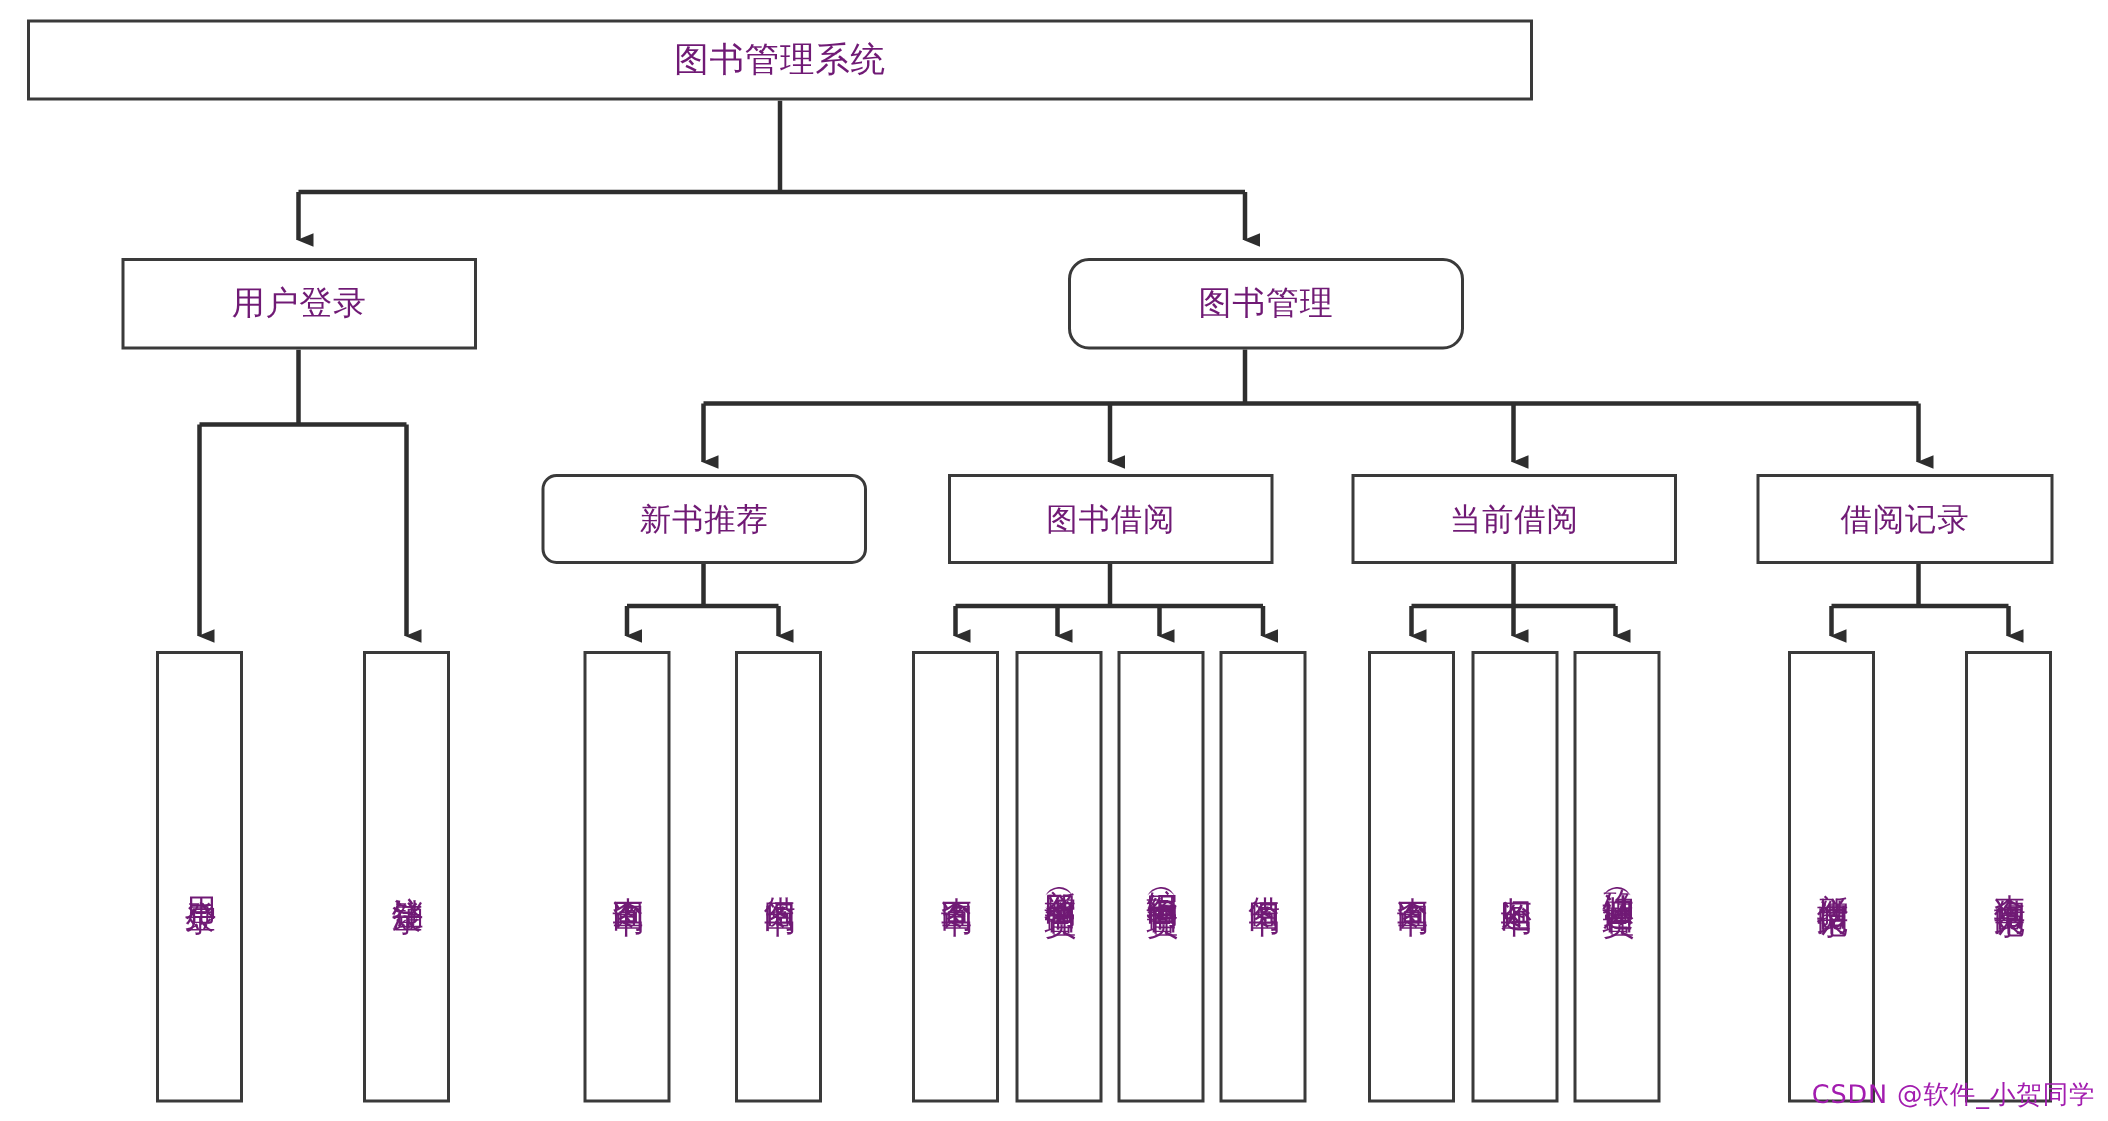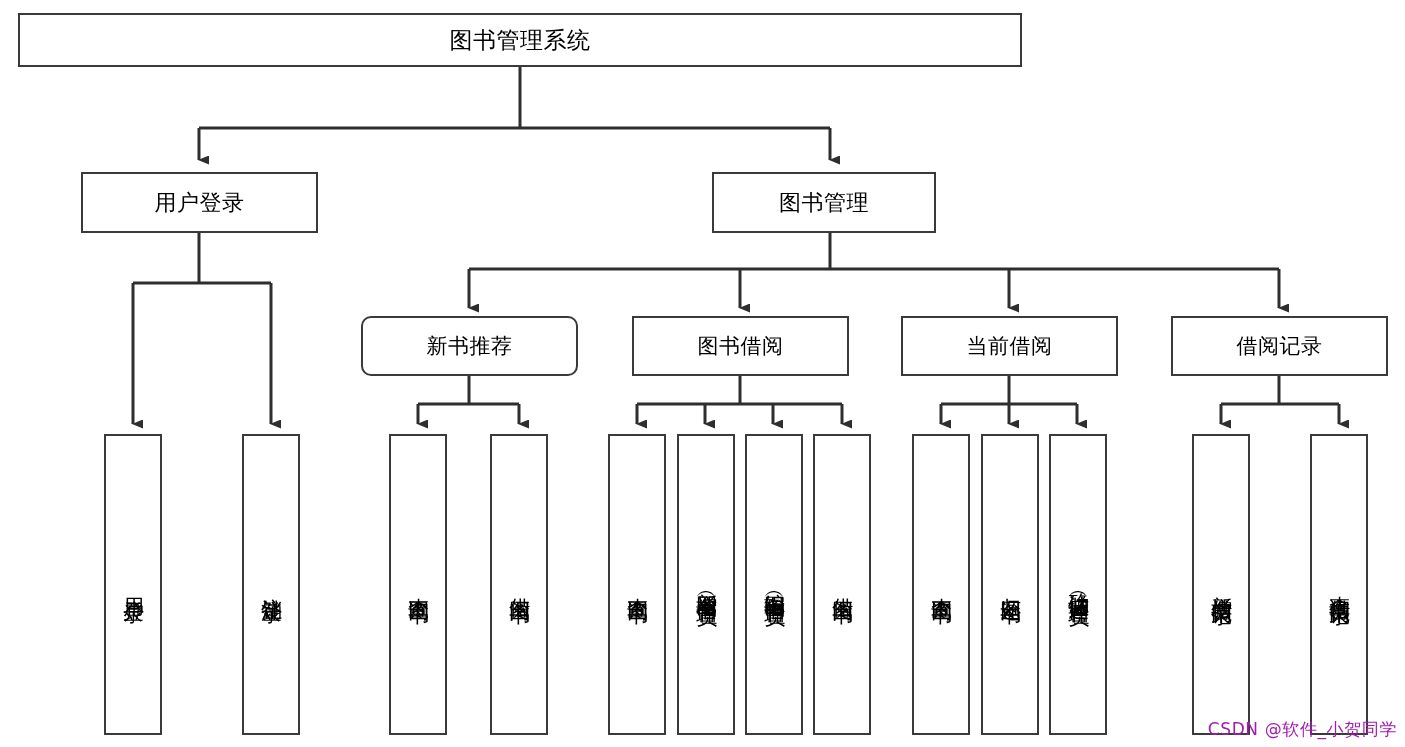--- a/index.html
+++ b/index.html
@@ -33,21 +33,21 @@
     background: #ffffff;
     border: 2.6px solid #3a3a3a;
     display: flex;
     align-items: center;
     justify-content: center;
     z-index: 2;
   }
   .node .label {
     font-size: 22px;
     line-height: 1.25;
-    color: #000000;
+    color: #701a75;
     letter-spacing: 0.5px;
     white-space: nowrap;
   }
   .node.vertical {
     align-items: center;
     justify-content: center;
   }
   .node.vertical .label {
     writing-mode: vertical-rl;
     text-orientation: upright;
@@ -127,34 +127,34 @@
     </g>
   </svg>
 
   <div class="node root" style="left:18px; top:13px; width:1004px; height:54px;">
     <span class="label">图书管理系统</span>
   </div>
 
   <div class="node level1" style="left:81px; top:172px; width:237px; height:61px;">
     <span class="label">用户登录</span>
   </div>
-  <div class="node level1" style="left:712px; top:172px; width:224px; height:61px;">
+  <div class="node level1" style="left:712px; top:172px; width:264px; height:61px;border-radius:14px;">
     <span class="label">图书管理</span>
   </div>
 
   <div class="node level2" style="left:361px; top:316px; width:217px; height:60px;border-radius:10px;">
     <span class="label">新书推荐</span>
   </div>
   <div class="node level2" style="left:632px; top:316px; width:217px; height:60px;">
     <span class="label">图书借阅</span>
   </div>
   <div class="node level2" style="left:901px; top:316px; width:217px; height:60px;">
     <span class="label">当前借阅</span>
   </div>
-  <div class="node level2" style="left:1171px; top:316px; width:217px; height:60px;">
+  <div class="node level2" style="left:1171px; top:316px; width:198px; height:60px;">
     <span class="label">借阅记录</span>
   </div>
 
   <div class="node vertical" style="left:104px; top:434px; width:58px; height:301px;">
     <span class="label">用户登录</span>
   </div>
   <div class="node vertical" style="left:242px; top:434px; width:58px; height:301px;">
     <span class="label">注销登录</span>
   </div>
 

